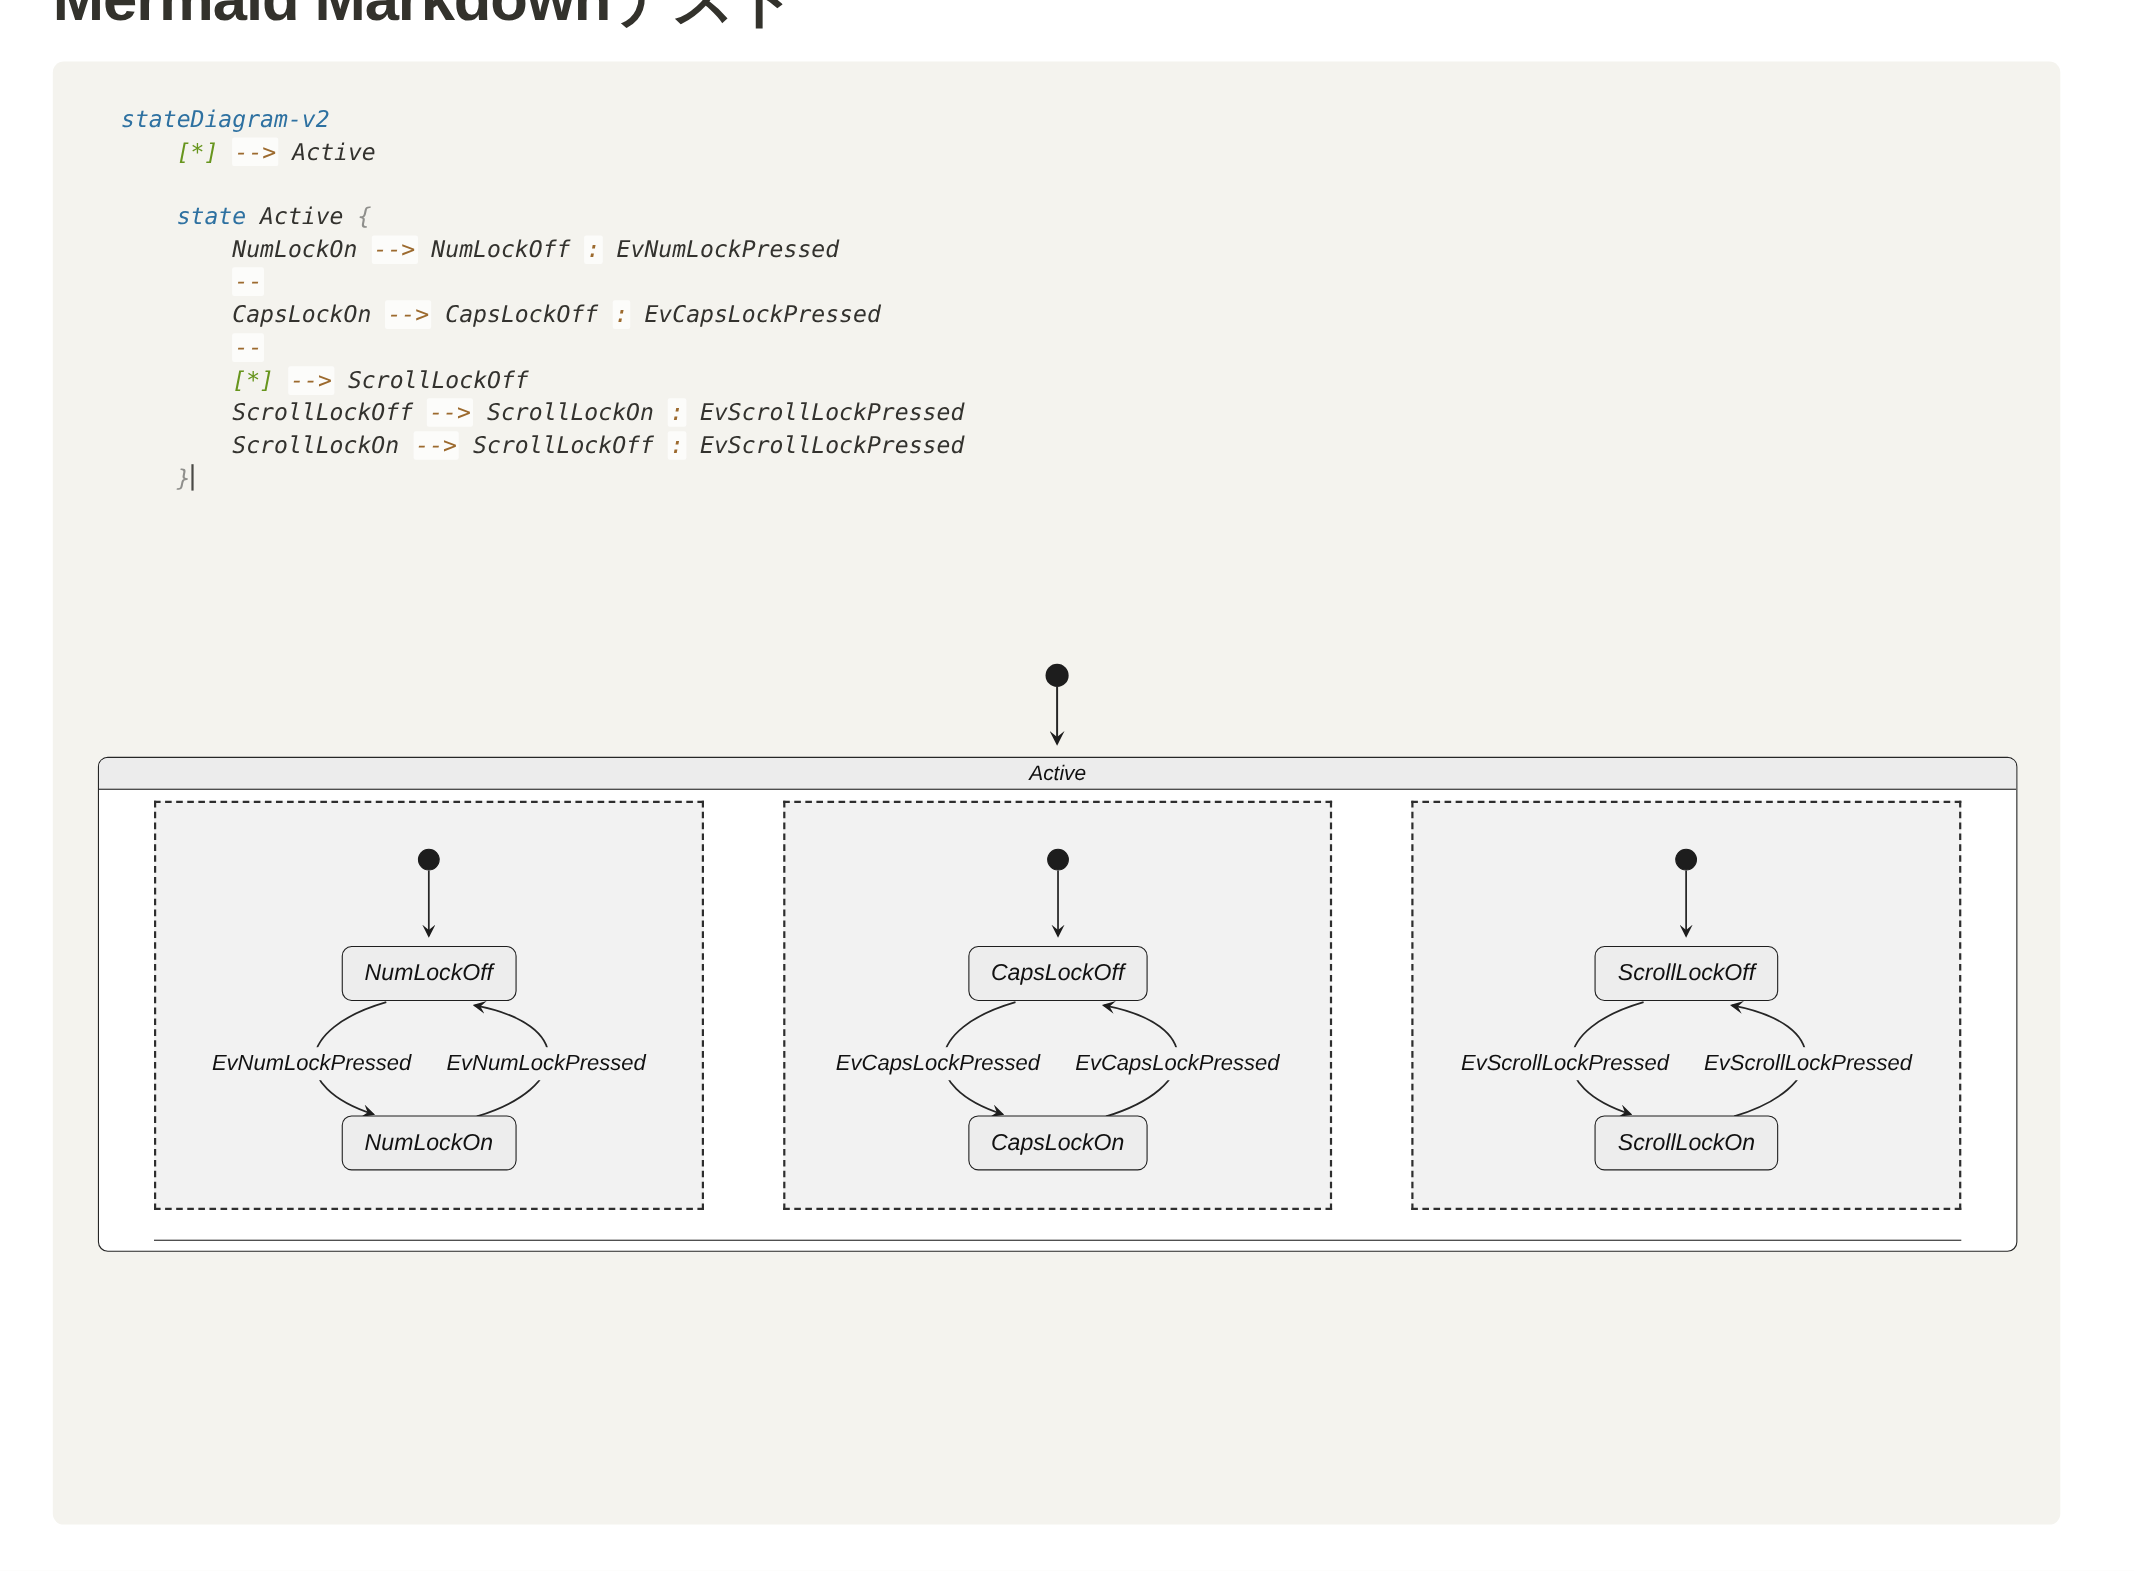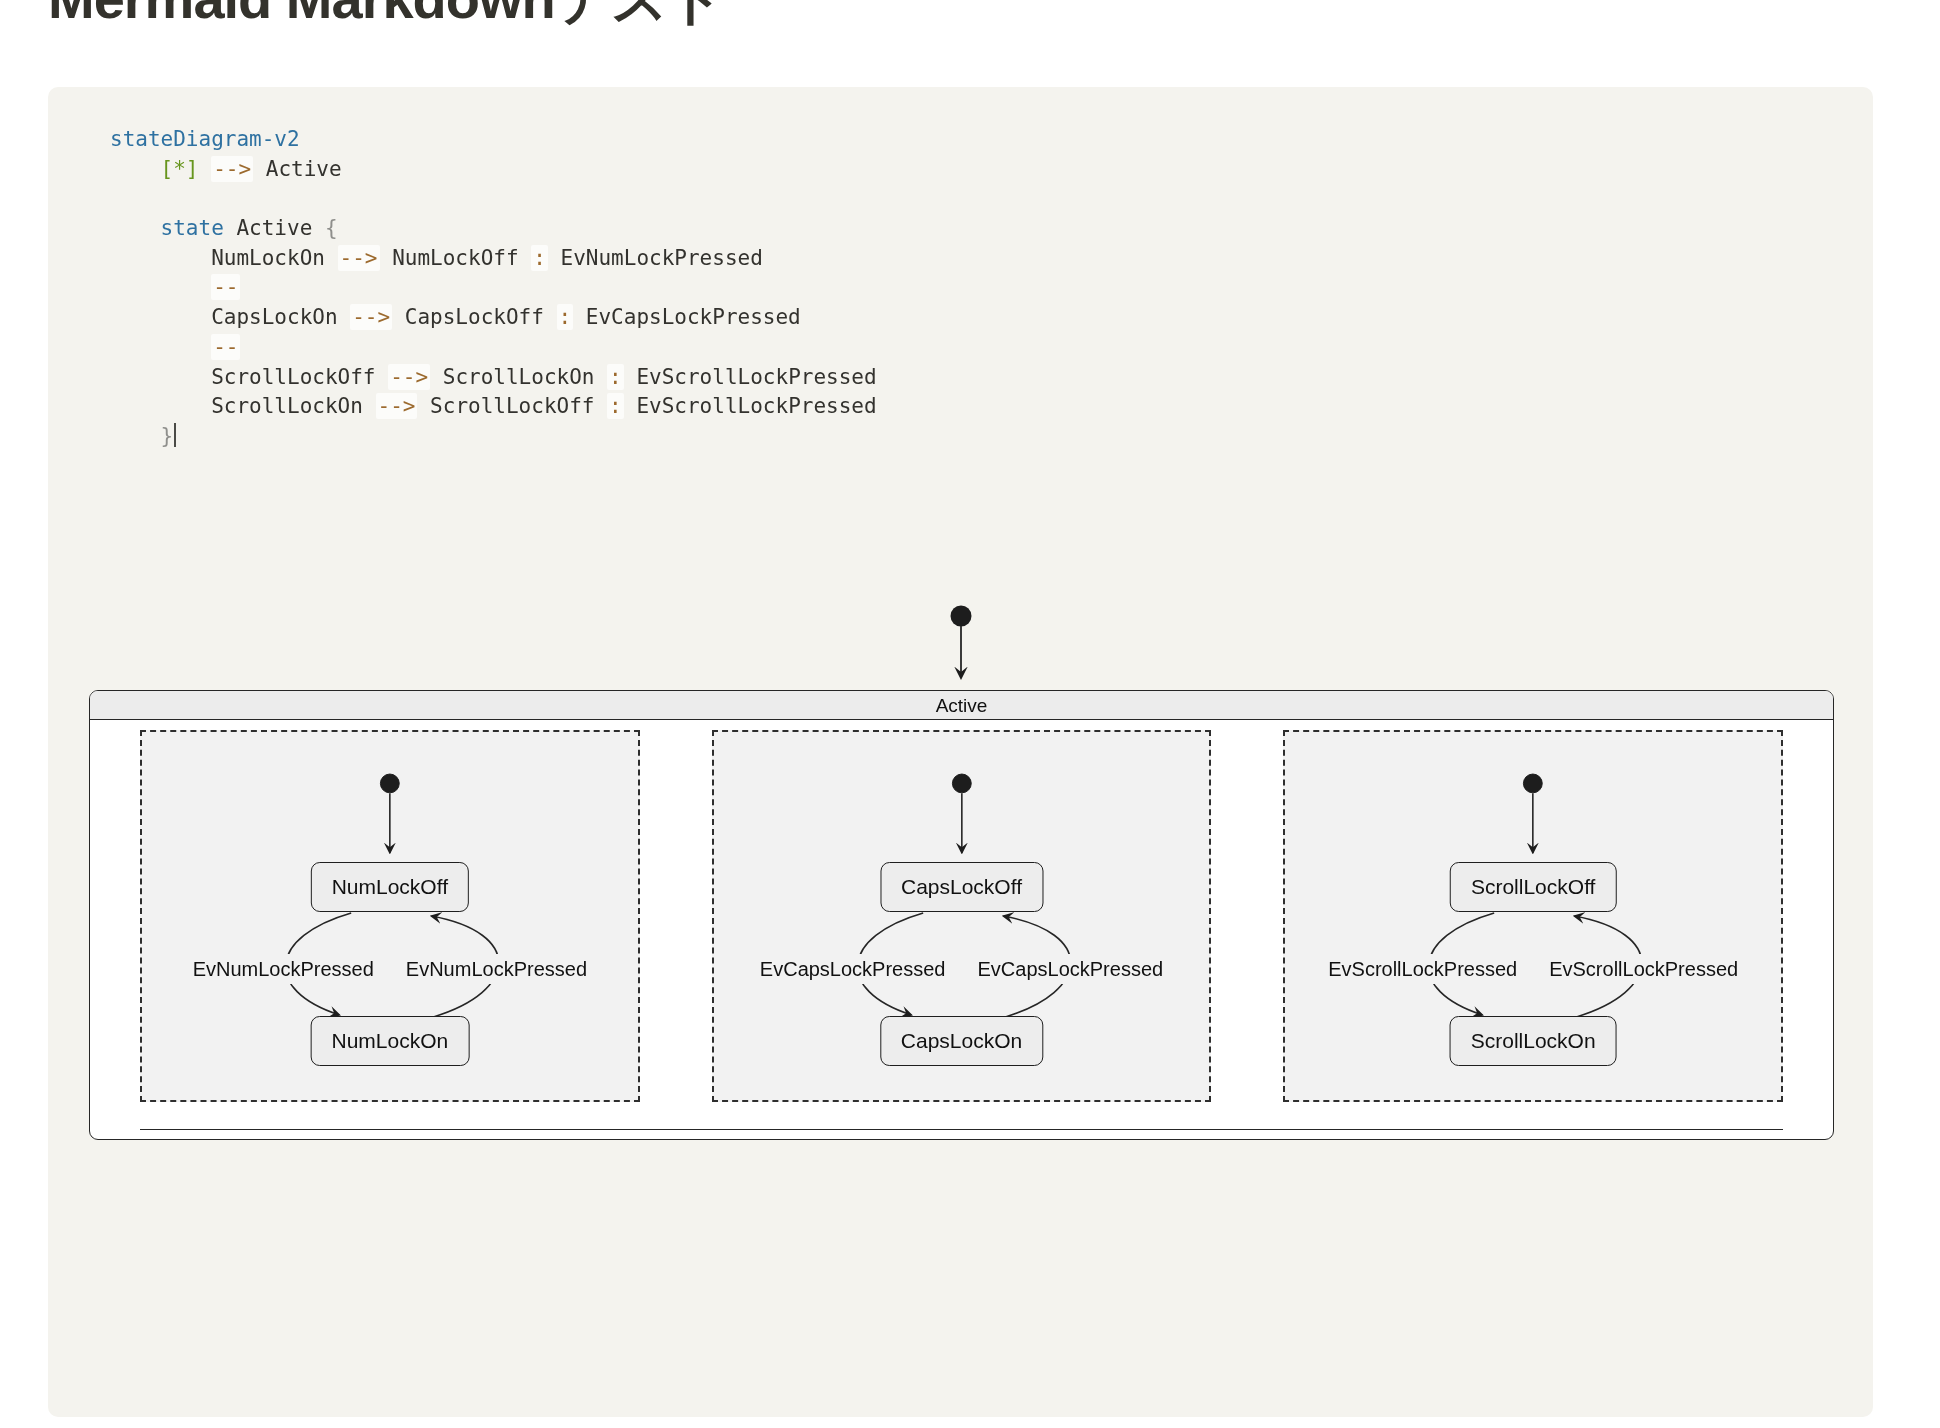--- a/index.html
+++ b/index.html
@@ -24,25 +24,26 @@
   }
   .page-title{
     margin:-32px 0 0 48px;
     font-size:56px;line-height:62px;
     font-weight:800;
     letter-spacing:-1px;
     color:#33322c;
     white-space:nowrap;
   }
   .panel{
-    margin:57px 67px 0 48px;
+    margin:26px 67px 0 48px;
     width:1825px;height:1330px;
     background:var(--panel-bg);
     border-radius:10px;
     position:relative;
+    font-style:italic;
   }
   
   .code{
     padding:38px 0 0 62px;
     font-family:"DejaVu Sans Mono","Liberation Mono",monospace;
     font-size:21px;
     color:var(--code-text);
   }
   .code-line{height:29.7px;line-height:29.7px;white-space:pre;}
   .tok-kw{color:var(--code-keyword);}
@@ -133,20 +134,21 @@
 
   <div class="code">
       <div class="code-line"><span class="tok-kw">stateDiagram-v2</span></div>
       <div class="code-line"><span class="tok-txt">    </span><span class="tok-grn">[*]</span><span class="tok-txt"> </span><span class="tok-op">--&gt;</span><span class="tok-txt"> Active</span></div>
       <div class="code-line"></div>
       <div class="code-line"><span class="tok-txt">    </span><span class="tok-kw">state</span><span class="tok-txt"> Active </span><span class="tok-gry">{</span></div>
       <div class="code-line"><span class="tok-txt">        NumLockOn </span><span class="tok-op">--&gt;</span><span class="tok-txt"> NumLockOff </span><span class="tok-op">:</span><span class="tok-txt"> EvNumLockPressed</span></div>
       <div class="code-line"><span class="tok-txt">        </span><span class="tok-op">--</span></div>
       <div class="code-line"><span class="tok-txt">        CapsLockOn </span><span class="tok-op">--&gt;</span><span class="tok-txt"> CapsLockOff </span><span class="tok-op">:</span><span class="tok-txt"> EvCapsLockPressed</span></div>
       <div class="code-line"><span class="tok-txt">        </span><span class="tok-op">--</span></div>
+      <div class="code-line"><span class="tok-txt">        </span><span class="tok-grn">[*]</span><span class="tok-txt"> </span><span class="tok-op">--&gt;</span><span class="tok-txt"> ScrollLockOff</span></div>
       <div class="code-line"><span class="tok-txt">        ScrollLockOff </span><span class="tok-op">--&gt;</span><span class="tok-txt"> ScrollLockOn </span><span class="tok-op">:</span><span class="tok-txt"> EvScrollLockPressed</span></div>
       <div class="code-line"><span class="tok-txt">        ScrollLockOn </span><span class="tok-op">--&gt;</span><span class="tok-txt"> ScrollLockOff </span><span class="tok-op">:</span><span class="tok-txt"> EvScrollLockPressed</span></div>
       <div class="code-line"><span class="tok-txt">    </span><span class="tok-gry">}</span><span class="caret"></span></div>
     </div>
 
   <div class="diagram">
 
     <svg class="init-top" viewBox="0 0 44 86">
       <circle cx="22" cy="12" r="10.5" fill="#1d1d1d"></circle>
       <line x1="22" y1="22" x2="22" y2="74" stroke="#262626" stroke-width="1.8" marker-end="url(#arrowhead)"></line>

